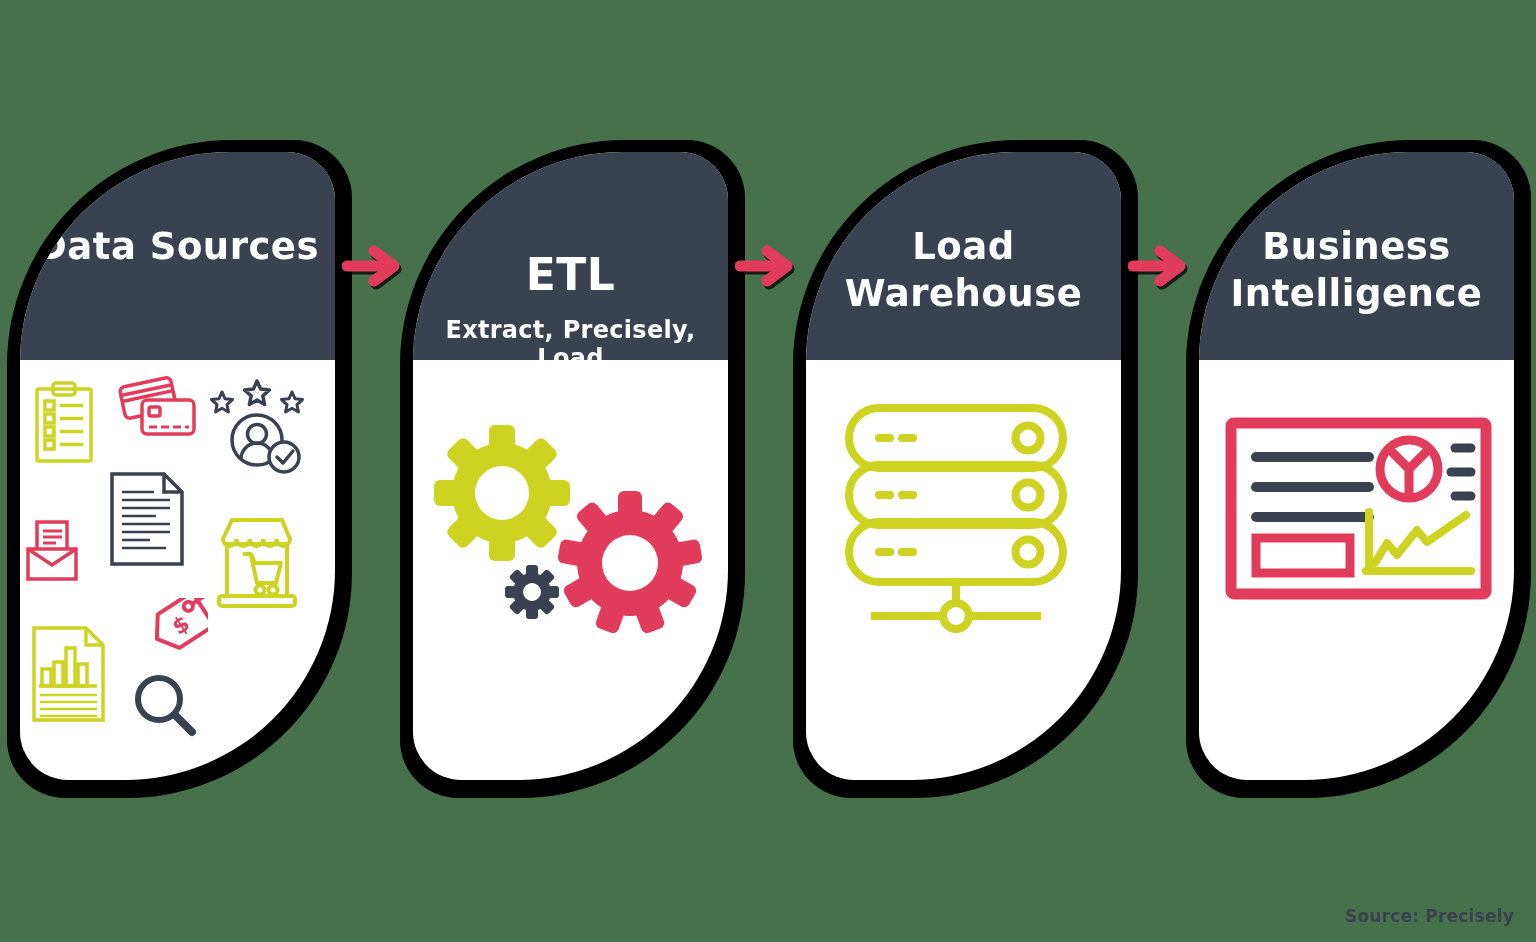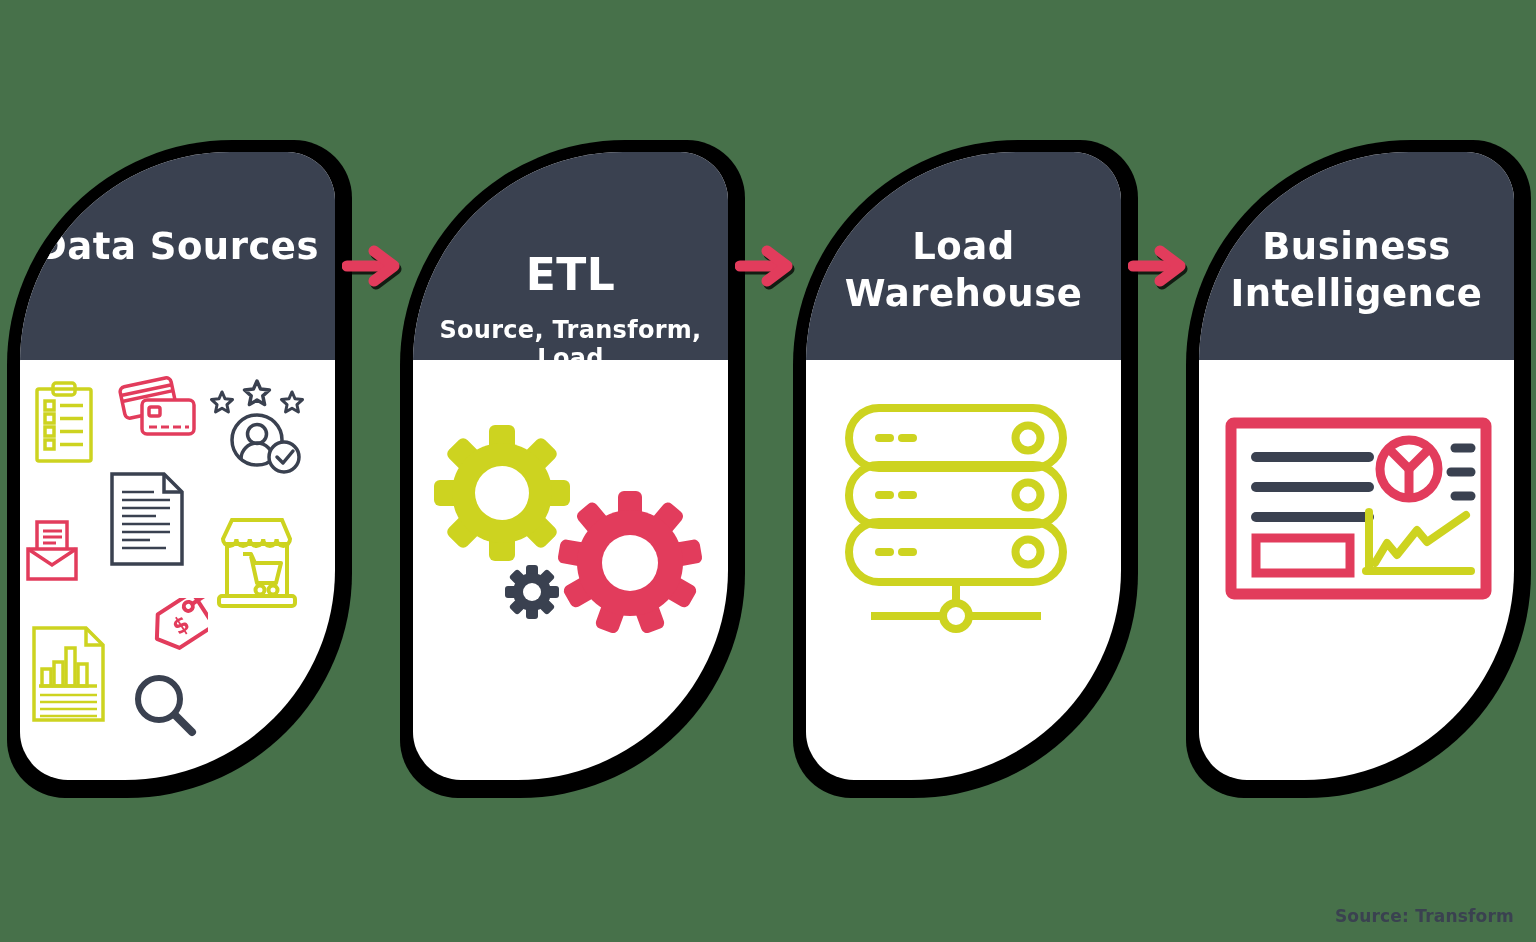--- a/index.html
+++ b/index.html
@@ -164,21 +164,21 @@
         </div>
 
       </div>
     </div>
   </div>
 
   <div class="card-shadow" style="left:400px;">
     <div class="card">
       <div class="card-header etl">
         <div class="card-title big">ETL</div>
-        <div class="card-subtitle">Source, Transform, Load</div>
+        <div class="card-subtitle">Extract, Precisely, Load</div>
       </div>
       <div class="card-body">
         <svg width="315" height="420" viewBox="0 0 315 420">
           <g transform="translate(89,133)" fill="var(--yellow)">
             <g>
               <rect x="-13" y="-68" width="26" height="30" rx="6"></rect>
               <rect x="-13" y="-68" width="26" height="30" rx="6" transform="rotate(45)"></rect>
               <rect x="-13" y="-68" width="26" height="30" rx="6" transform="rotate(90)"></rect>
               <rect x="-13" y="-68" width="26" height="30" rx="6" transform="rotate(135)"></rect>
               <rect x="-13" y="-68" width="26" height="30" rx="6" transform="rotate(180)"></rect>
@@ -298,15 +298,15 @@
   </svg>
   <svg class="arrow" style="left:735px;" width="64" height="44" viewBox="0 0 64 44">
     <line x1="5" y1="22" x2="38" y2="22" stroke="var(--pink)" stroke-width="11" stroke-linecap="round"></line>
     <polyline points="32,7 52,22 32,37" fill="none" stroke="var(--pink)" stroke-width="11" stroke-linecap="round" stroke-linejoin="round"></polyline>
   </svg>
   <svg class="arrow" style="left:1128px;" width="64" height="44" viewBox="0 0 64 44">
     <line x1="5" y1="22" x2="38" y2="22" stroke="var(--pink)" stroke-width="11" stroke-linecap="round"></line>
     <polyline points="32,7 52,22 32,37" fill="none" stroke="var(--pink)" stroke-width="11" stroke-linecap="round" stroke-linejoin="round"></polyline>
   </svg>
 
-  <div class="source">Source: Transform</div>
+  <div class="source">Source: Precisely</div>
 
 </div>
 
 </body></html>

